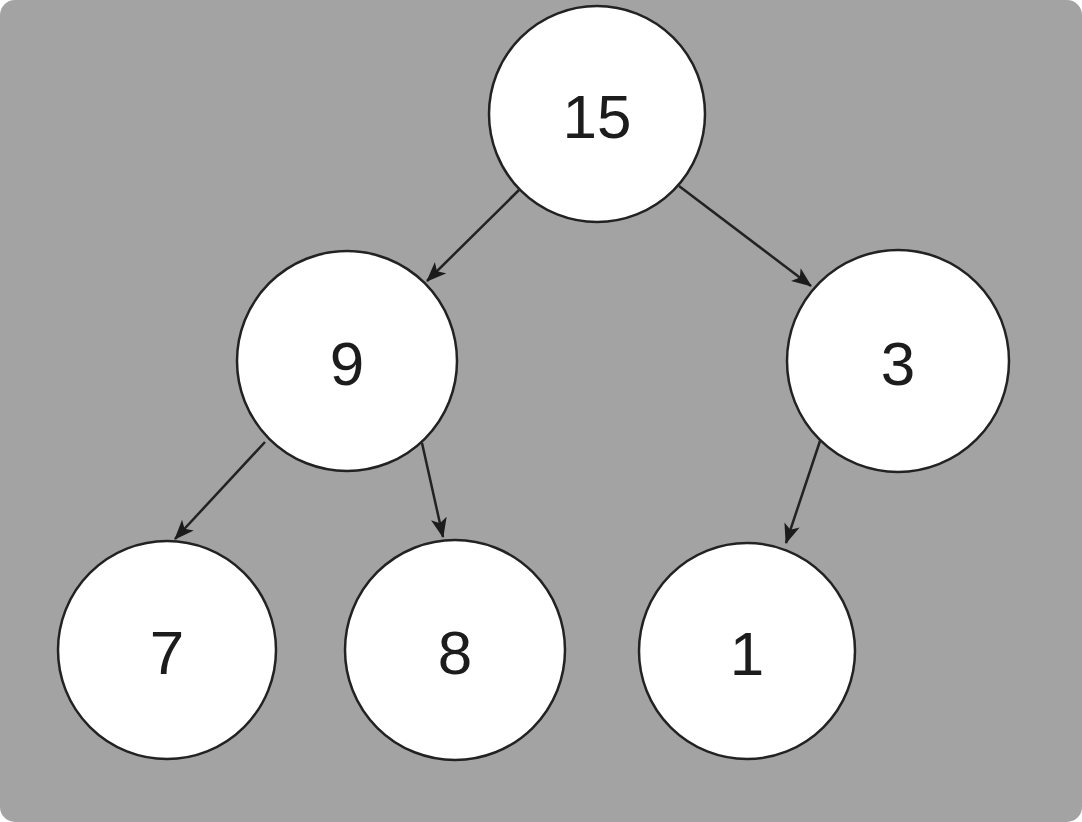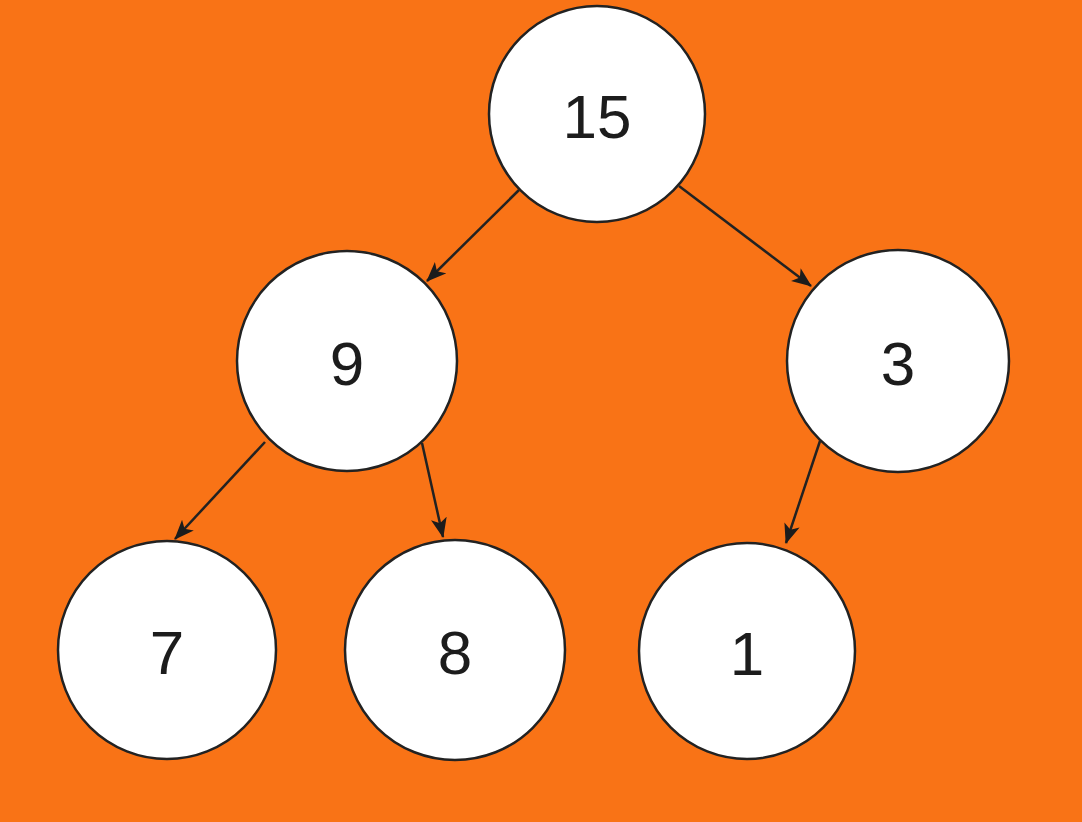--- a/index.html
+++ b/index.html
@@ -4,23 +4,24 @@
 <style>
   html, body {
     margin: 0;
     padding: 0;
     background: #ffffff;
   }
   .stage {
     position: relative;
     width: 1082px;
     height: 822px;
-    background: #f97316;
+    background: #a3a3a3;
     overflow: hidden;
     font-family: "Liberation Sans", sans-serif;
+    border-radius: 15px;
   }
   svg {
     display: block;
   }
   .node-circle {
     fill: #ffffff;
   }
   .node-label {
     font-family: "Liberation Sans", sans-serif;
     font-size: 62px;

